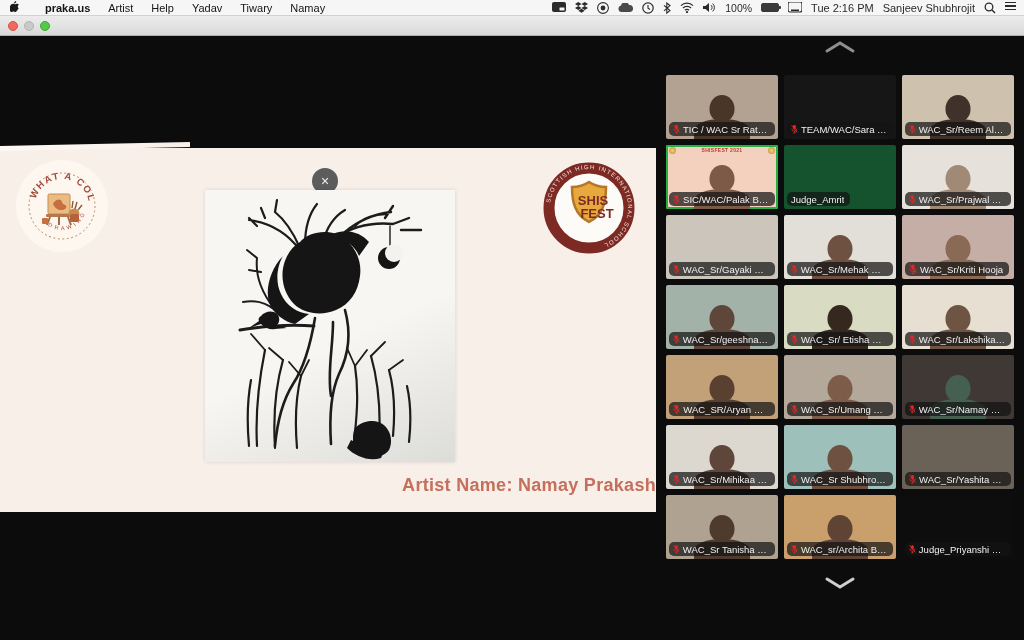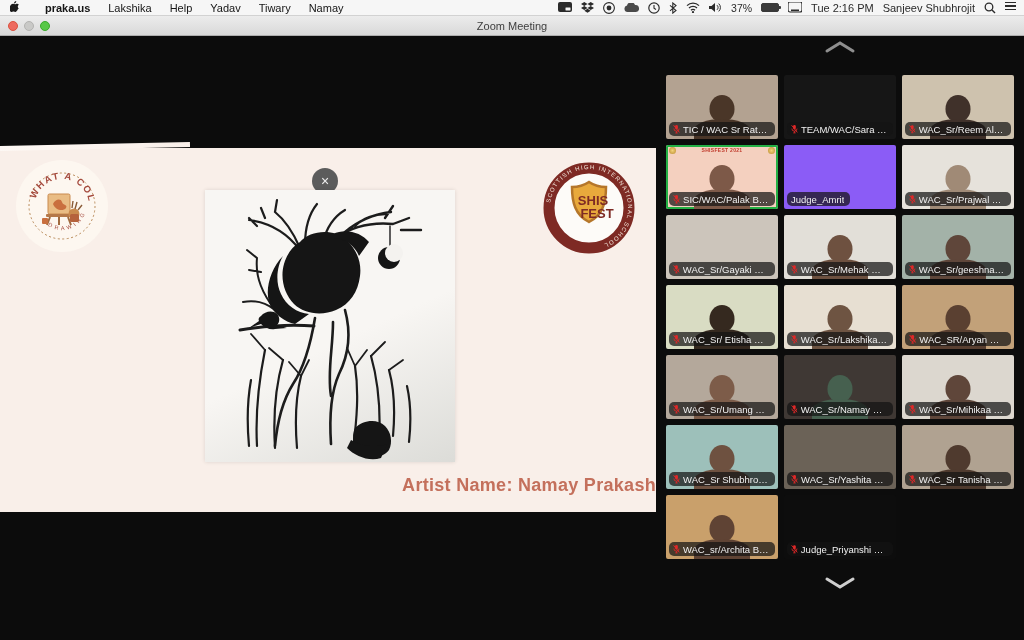--- a/index.html
+++ b/index.html
@@ -94,21 +94,21 @@
 <body>
 
 <div class="menubar">
   <div class="menubar-left">
     <span class="apple">
       <svg width="11" height="13" viewBox="0 0 11 13">
           <path fill="#1a1a1a" d="M7.6 0c.1.8-.2 1.5-.7 2.1-.5.6-1.3 1-2 1C4.8 2.3 5.2 1.5 5.7 1 6.2.4 7 .1 7.6 0zM9.9 9.6c-.3.8-.5 1.1-.9 1.8-.6.9-1.4 2-2.4 2-.9 0-1.1-.6-2.3-.6-1.2 0-1.5.6-2.4.6-1 0-1.7-1-2.3-1.9C-1 9.2-.2 5.9 1.2 4.6c.7-.7 1.7-1.1 2.6-1.1 1 0 1.6.6 2.4.6.8 0 1.2-.6 2.4-.6.8 0 1.6.4 2.2 1.1-1.9 1-1.6 3.8.1 4.6z" transform="scale(.82)"></path>
         </svg>
     </span>
     <span class="menu-item app">praka.us</span>
-    <span class="menu-item">Lakshika</span>
+    <span class="menu-item">Artist</span>
     <span class="menu-item">Help</span>
     <span class="menu-item">Yadav</span>
     <span class="menu-item">Tiwary</span>
     <span class="menu-item">Namay</span>
   </div>
   <div class="menubar-right">
     <span class="sicon">
       <svg width="14" height="11" viewBox="0 0 14 11">
           <rect x="0" y="0" width="14" height="10" rx="2" fill="#2b2b2b"></rect>
           <rect x="7" y="5" width="6" height="4" rx="1" fill="#f6f6f6" stroke="#2b2b2b"></rect>
@@ -146,21 +146,21 @@
           <path d="M1 3.6a8.6 8.6 0 0112 0M3 6a5.7 5.7 0 018 0M5 8.3a2.8 2.8 0 014 0" fill="none" stroke="#2b2b2b" stroke-width="1.3"></path>
           <circle cx="7" cy="10" r="1.1" fill="#2b2b2b"></circle>
         </svg>
     </span>
     <span class="sicon">
       <svg width="13" height="11" viewBox="0 0 13 11">
           <path fill="#2b2b2b" d="M0 4h2.5L6 1v9L2.5 7H0z"></path>
           <path d="M8 3.2a3 3 0 010 4.6M9.7 1.6a5.3 5.3 0 010 7.8" fill="none" stroke="#2b2b2b" stroke-width="1"></path>
         </svg>
     </span>
-    <span class="battery-label">37%</span>
+    <span class="battery-label">100%</span>
     <span class="sicon">
         <span class="battery"></span>
       </span>
     <span class="sicon">
       <svg width="14" height="11" viewBox="0 0 14 11">
           <rect x="0" y="0" width="14" height="10" rx="2" fill="none" stroke="#2b2b2b" stroke-width="1.2"></rect>
           <rect x="3" y="7.5" width="8" height="1.6" fill="#2b2b2b"></rect>
         </svg>
     </span>
     <span class="clock">Tue 2:16 PM</span>
@@ -178,21 +178,20 @@
       </span>
   </div>
 </div>
 
 <div class="titlebar">
   <div class="lights">
     <span class="light red"></span>
     <span class="light grey"></span>
     <span class="light green"></span>
   </div>
-  <span class="win-title">Zoom Meeting</span>
 </div>
 
 <div class="main">
 
   <div class="shared">
     <div class="edge-line"></div>
 
     <div class="logo-left">
       <svg width="96" height="96" viewBox="0 0 96 96">
         <circle cx="48" cy="48" r="46" fill="#fdf7f0"></circle>
@@ -323,21 +322,21 @@
         <span class="corner-dot r"></span>
         <div class="name-pill">
           <svg width="8" height="10" viewBox="0 0 8 10">
   <rect x="2.4" y="0.5" width="3.2" height="5" rx="1.6" fill="#e02828"></rect>
   <path d="M1 4.5a3 3 0 006 0M4 7.5v2M2.6 9.5h2.8" stroke="#e02828" stroke-width="1" fill="none"></path>
   <path d="M0.7 0.7l6.6 8.2" stroke="#e02828" stroke-width="1.1"></path>
           </svg>
           <span>SIC/WAC/Palak Bothra</span>
         </div>
       </div>
-      <div class="tile" style="background: #8b5cf6;">
+      <div class="tile" style="background: #14532d;">
         <div class="name-pill">
           <span>Judge_Amrit</span>
         </div>
       </div>
       <div class="tile" style="background: rgb(230, 226, 219);">
         <div class="person">
           <div class="head" style="background:#a08a76"></div>
           <div class="torso" style="background:#a08a76"></div>
         </div>
         <div class="name-pill">
@@ -364,20 +363,34 @@
           <div class="head" style="background:#6e5140"></div>
           <div class="torso" style="background:#6e5140"></div>
         </div>
         <div class="name-pill">
           <svg width="8" height="10" viewBox="0 0 8 10">
   <rect x="2.4" y="0.5" width="3.2" height="5" rx="1.6" fill="#e02828"></rect>
   <path d="M1 4.5a3 3 0 006 0M4 7.5v2M2.6 9.5h2.8" stroke="#e02828" stroke-width="1" fill="none"></path>
   <path d="M0.7 0.7l6.6 8.2" stroke="#e02828" stroke-width="1.1"></path>
           </svg>
           <span>WAC_Sr/Mehak Chopra</span>
+        </div>
+      </div>
+      <div class="tile" style="background: rgb(196, 174, 166);">
+        <div class="person">
+          <div class="head" style="background:#8a6a55"></div>
+          <div class="torso" style="background:#8a6a55"></div>
+        </div>
+        <div class="name-pill">
+          <svg width="8" height="10" viewBox="0 0 8 10">
+  <rect x="2.4" y="0.5" width="3.2" height="5" rx="1.6" fill="#e02828"></rect>
+  <path d="M1 4.5a3 3 0 006 0M4 7.5v2M2.6 9.5h2.8" stroke="#e02828" stroke-width="1" fill="none"></path>
+  <path d="M0.7 0.7l6.6 8.2" stroke="#e02828" stroke-width="1.1"></path>
+          </svg>
+          <span>WAC_Sr/Kriti Hooja</span>
         </div>
       </div>
       <div class="tile" style="background: rgb(163, 178, 168);">
         <div class="person">
           <div class="head" style="background:#5f463a"></div>
           <div class="torso" style="background:#5f463a"></div>
         </div>
         <div class="name-pill">
           <svg width="8" height="10" viewBox="0 0 8 10">
   <rect x="2.4" y="0.5" width="3.2" height="5" rx="1.6" fill="#e02828"></rect>

